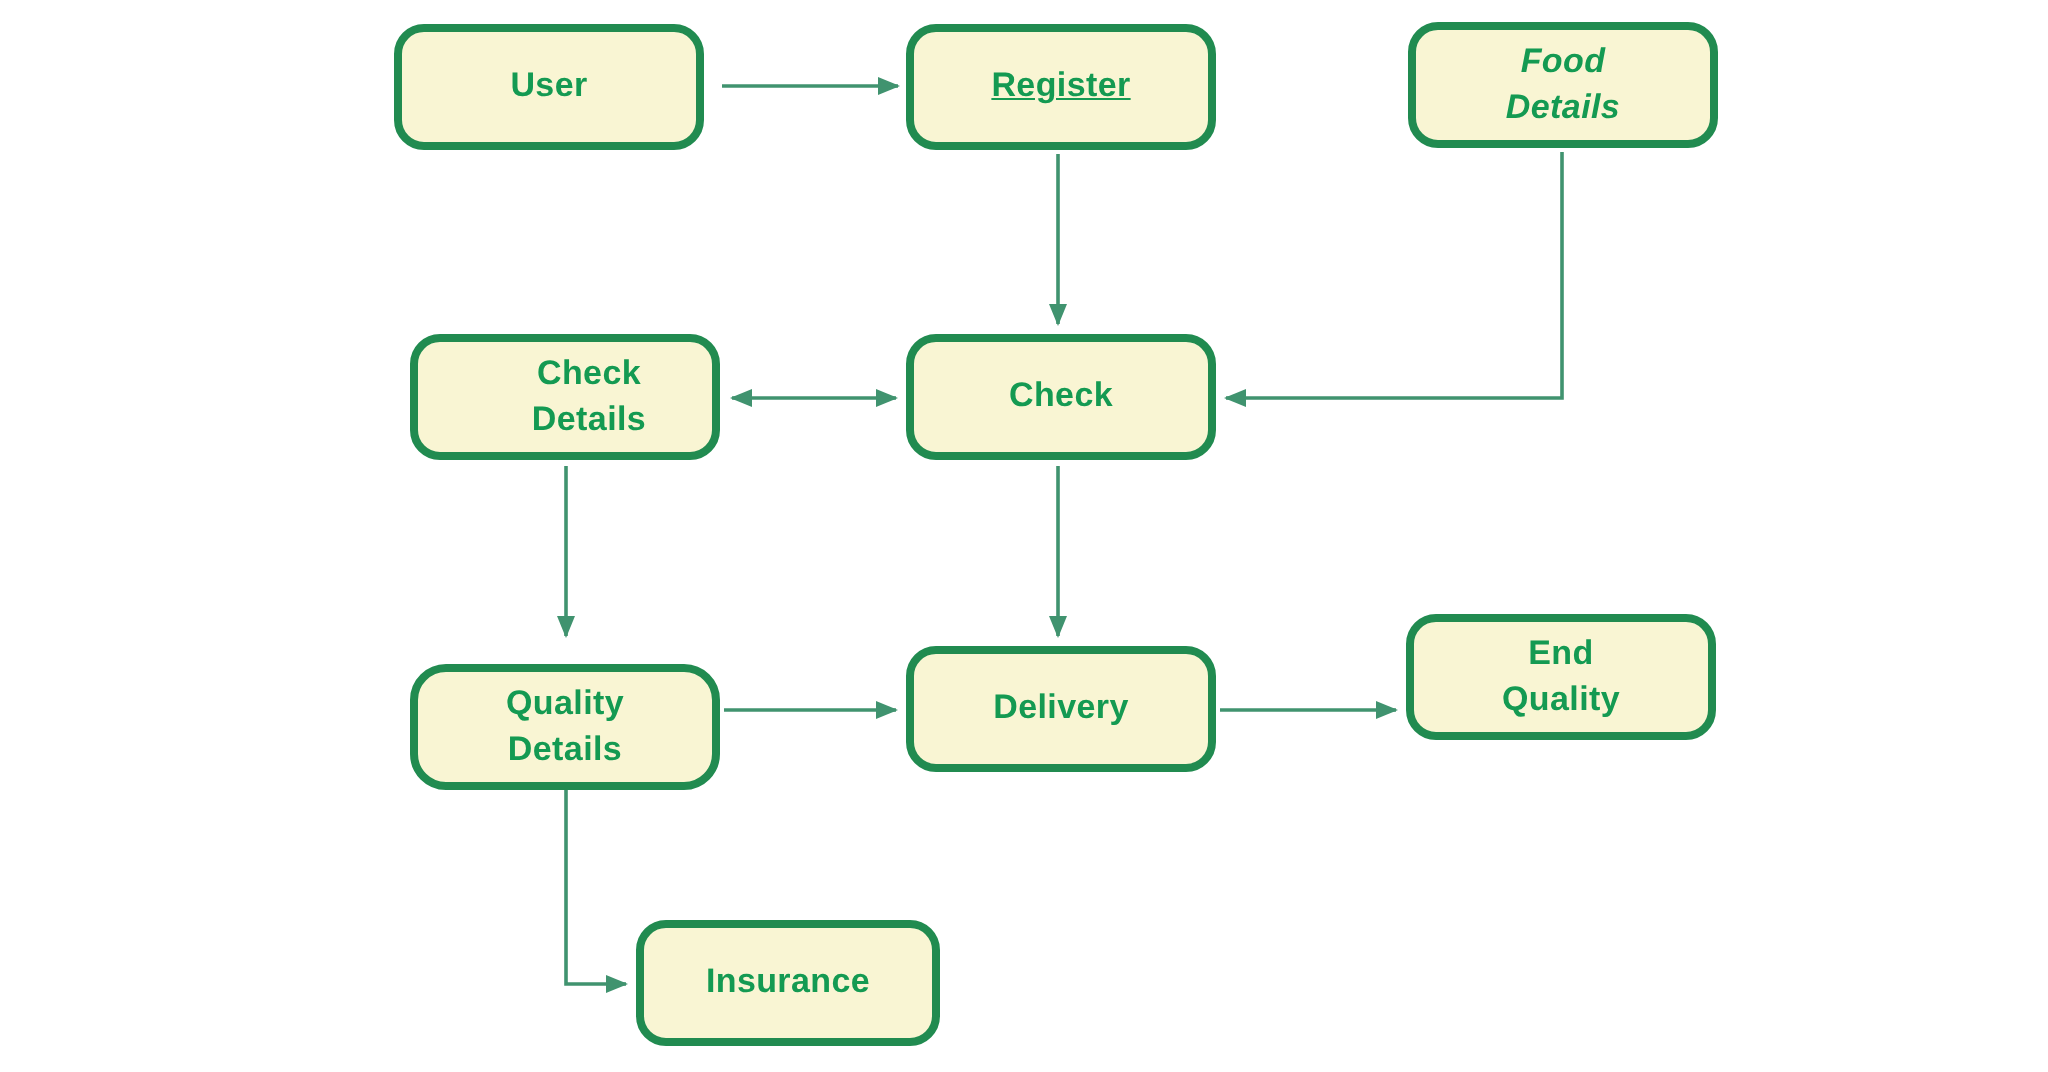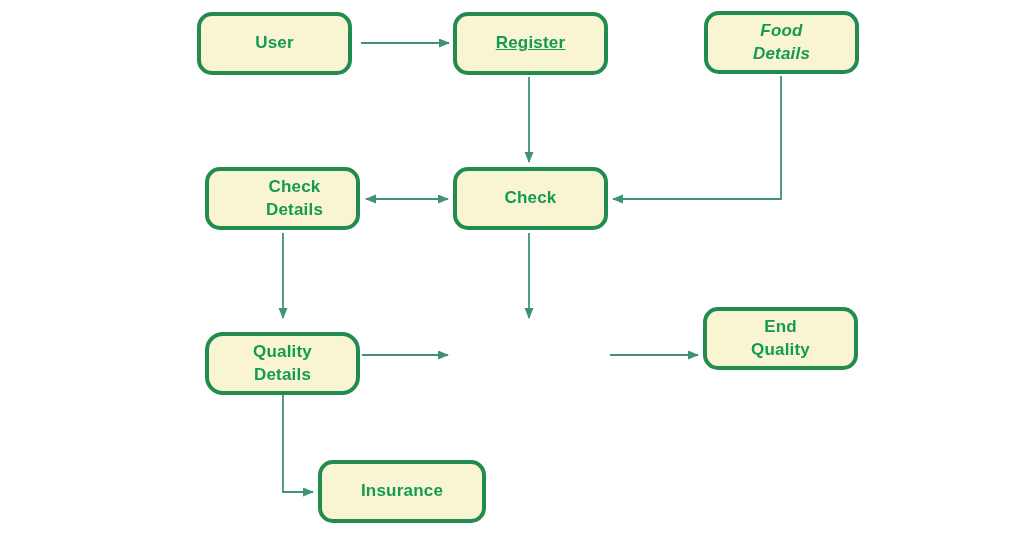--- a/index.html
+++ b/index.html
@@ -49,21 +49,21 @@
     letter-spacing: 0.2px;
   }
   .n-user            { left: 197px; top: 12px;  }
   .n-register        { left: 453px; top: 12px; text-decoration: underline;  }
   .n-food-details    { left: 704px; top: 11px; font-style: italic;  }
   .n-check-details   { left: 205px; top: 167px; padding-left: 24px; }
   .n-device          { left: 453px; top: 167px; }
   .n-quality-control { left: 205px; top: 332px; border-radius: 18px; }
   .n-delivery        { left: 453px; top: 323px; }
   .n-end-consumer    { left: 703px; top: 307px; }
-  .n-insurance       { left: 318px; top: 460px; width: 168px; }
+  .n-insurance       { left: 318px; top: 460px; width: 152px; }
 </style>
 </head>
 <body>
 
 <div class="canvas">
 
   <svg class="edges" viewBox="0 0 1024 536" xmlns="http://www.w3.org/2000/svg">
     <defs>
       <marker id="ah-end" markerUnits="userSpaceOnUse" markerWidth="12" markerHeight="10" refX="10" refY="4.5" orient="auto">
         <path class="ah-fill" d="M0,0 L11,4.5 L0,9 Z"></path>
@@ -112,20 +112,23 @@
 
   <div class="node n-device">
     <span>Check</span>
   </div>
 
   <div class="node n-quality-control">
     <span>Quality</span>
     <span>Details</span>
   </div>
 
+  <div class="node n-delivery">
+    <span>Delivery</span>
+  </div>
 
   <div class="node n-end-consumer">
     <span>End</span>
     <span>Quality</span>
   </div>
 
   <div class="node n-insurance">
     <span>Insurance</span>
   </div>
 

